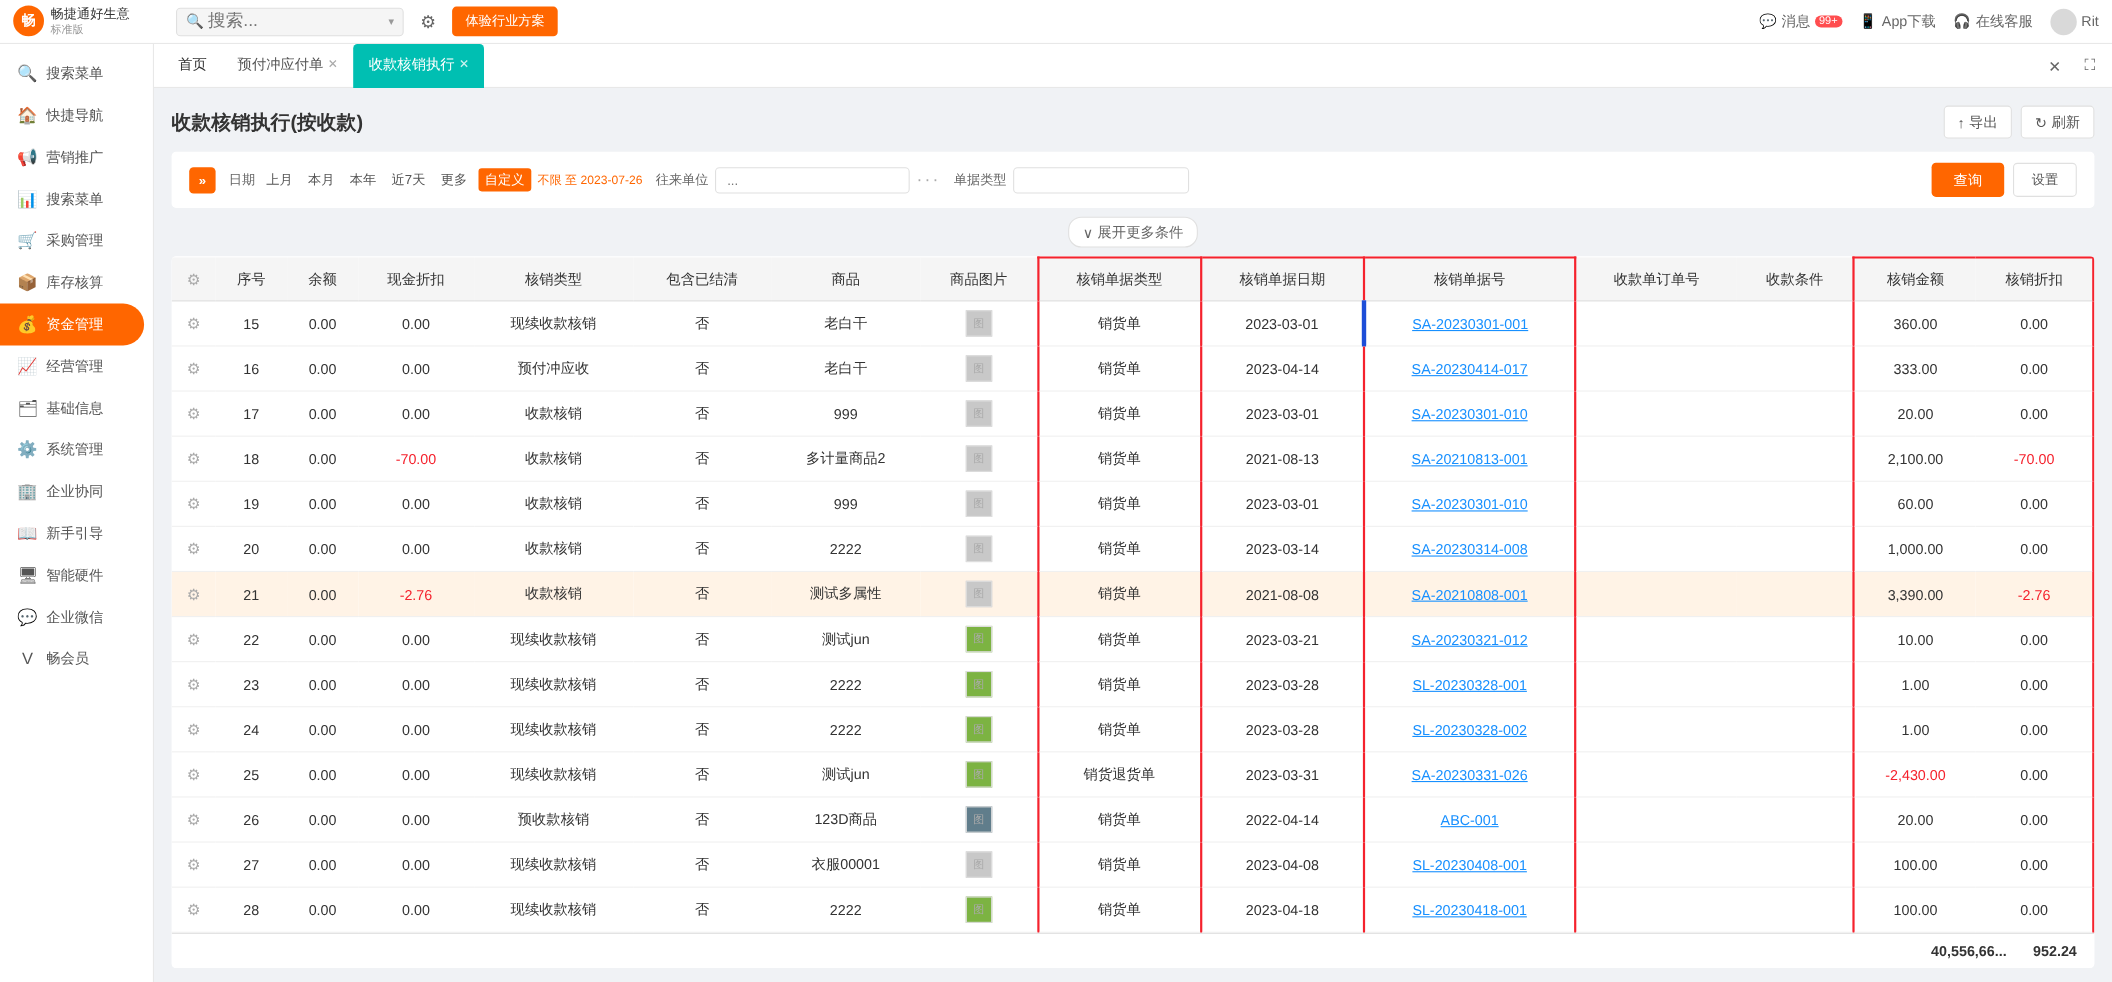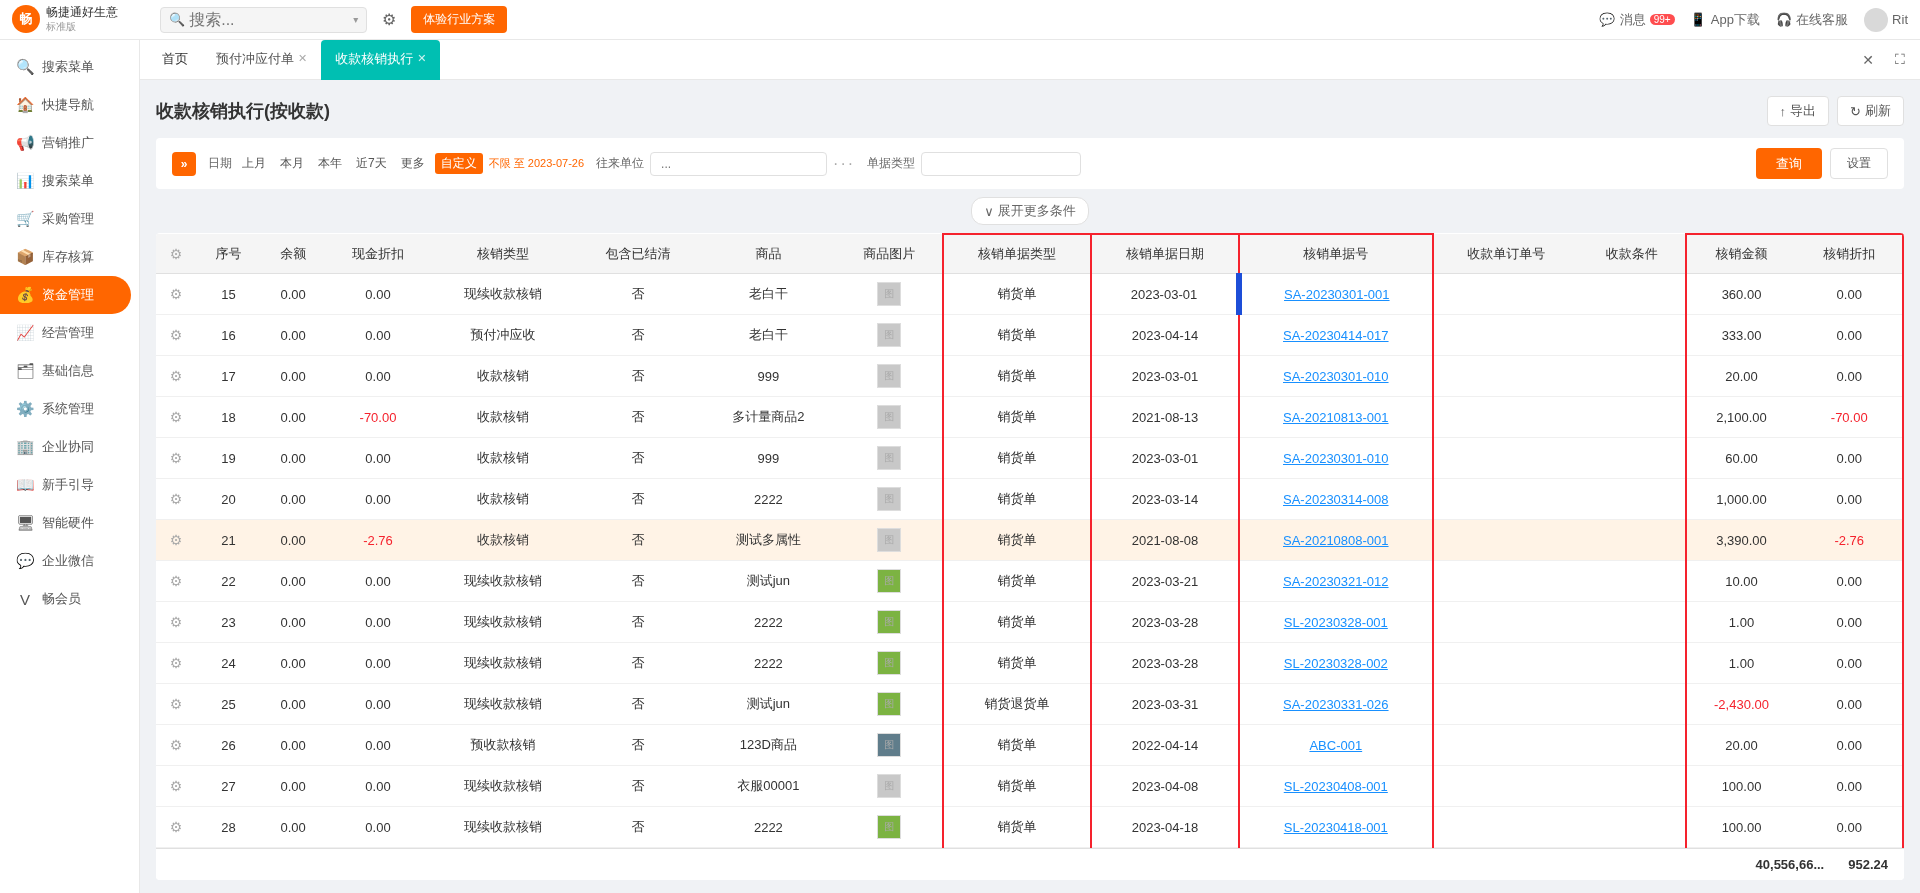--- a/index.html
+++ b/index.html
@@ -301,21 +301,21 @@
     <td><span class="gear-icon-small">⚙</span></td>
     <td>15</td>
     <td>0.00</td>
     <td class="">0.00</td>
     <td>现续收款核销</td>
     <td>否</td>
     <td>老白干</td>
     <td><div class="product-thumb" style="background:#c8c8c8">图</div></td>
     <td style="border-left: 2px solid #f5222d; border-right: 2px solid #f5222d;">销货单</td>
     <td style="border-left: 2px solid #f5222d; border-right: 2px solid #f5222d;">2023-03-01</td>
-    <td class="link-cell" style="border-left: 6px solid #1d4ed8; border-right: 2px solid #f5222d;">SA-20230301-001</td>
+    <td class="link-cell" style="border-left: 4px solid #1d4ed8; border-right: 2px solid #f5222d;">SA-20230301-001</td>
     <td></td>
     <td></td>
     <td class="" style="border-left: 2px solid #f5222d;">360.00</td>
     <td class="" style="border-right: 2px solid #f5222d;">0.00</td>
   </tr>
               <tr>
     <td><span class="gear-icon-small">⚙</span></td>
     <td>16</td>
     <td>0.00</td>
     <td class="">0.00</td>

